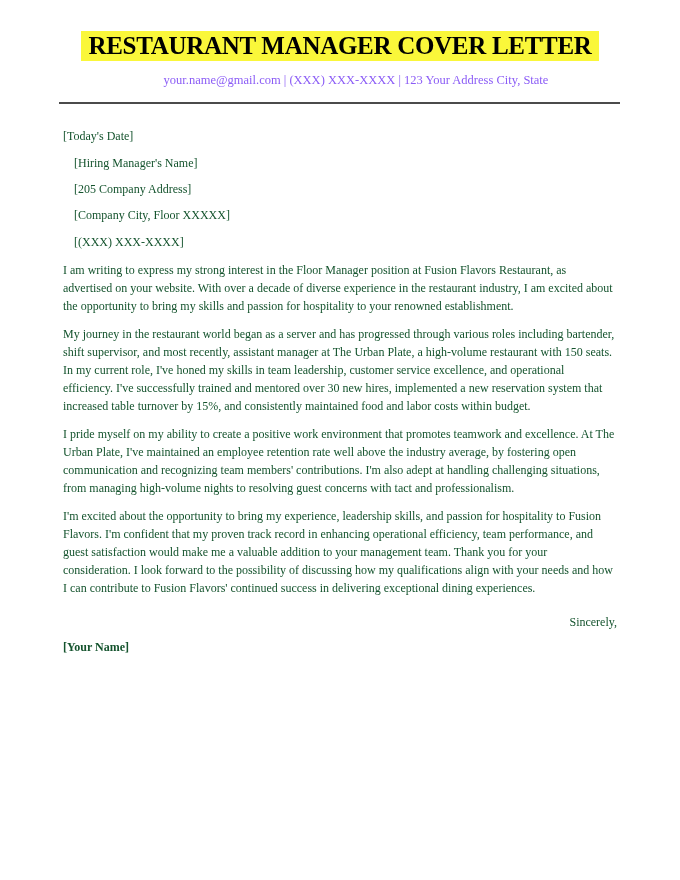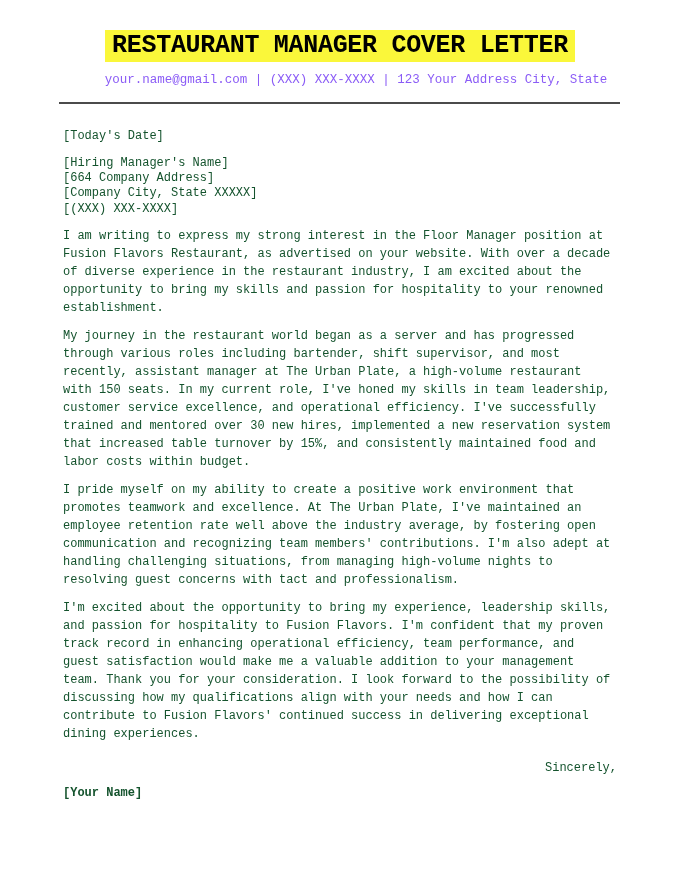--- a/index.html
+++ b/index.html
@@ -6,21 +6,21 @@
     margin: 0;
     padding: 0;
     width: 680px;
     height: 880px;
     background: #ffffff;
     overflow: hidden;
   }
   .page {
     width: 680px;
     height: 880px;
-    font-family: Liberation Mono, monospace;
+    font-family: Liberation Serif, serif;
     color: #000000;
     -webkit-font-smoothing: antialiased;
   }
   .header { text-align: center; padding-top: 29px; }
   .title {
     margin: 0;
     font-size: 25px;
     line-height: 34px;
     font-weight: bold;
     letter-spacing: -0.3px;
@@ -42,21 +42,21 @@
     border: none;
     border-top: 2.5px solid #4b4b4b;
   }
   .letter {
     margin: 0 63px;
     font-size: 12px;
     color: #14532d;
   }
   .date { margin: 25px 0 0; line-height: 15px; }
   .recipient { margin: 12px 0 0; }
-  .recipient p { margin: 0; line-height: 15.2px; }
+  .recipient p { margin: 11px; line-height: 15.2px; }
   .salutation { margin: 10px 0 0; line-height: 15px; }
   .para { margin: 10px 0 0; line-height: 18px; }
   .closing { margin: 16px 0 0; line-height: 18px; text-align: right; }
   .signature { margin: 7px 0 0; line-height: 18px; font-weight: bold; }
 </style>
 </head>
 <body>
 
 <div class="page">
 
@@ -65,22 +65,22 @@
     <p class="contact">your.name@gmail.com | (XXX) XXX-XXXX | 123 Your Address City, State</p>
     <hr class="rule">
   </header>
 
   <main class="letter">
 
     <p class="date">[Today's Date]</p>
 
     <div class="recipient">
       <p>[Hiring Manager's Name]</p>
-      <p>[664 Company Address]</p>
-      <p>[Company City, State XXXXX]</p>
+      <p>[205 Company Address]</p>
+      <p>[Company City, Floor XXXXX]</p>
       <p>[(XXX) XXX-XXXX]</p>
     </div>
 
 
     <p class="para">I am writing to express my strong interest in the Floor Manager position at Fusion Flavors Restaurant, as advertised on your website. With over a decade of diverse experience in the restaurant industry, I am excited about the opportunity to bring my skills and passion for hospitality to your renowned establishment.</p>
 
     <p class="para">My journey in the restaurant world began as a server and has progressed through various roles including bartender, shift supervisor, and most recently, assistant manager at The Urban Plate, a high-volume restaurant with 150 seats. In my current role, I've honed my skills in team leadership, customer service excellence, and operational efficiency. I've successfully trained and mentored over 30 new hires, implemented a new reservation system that increased table turnover by 15%, and consistently maintained food and labor costs within budget.</p>
 
     <p class="para">I pride myself on my ability to create a positive work environment that promotes teamwork and excellence. At The Urban Plate, I've maintained an employee retention rate well above the industry average, by fostering open communication and recognizing team members' contributions. I'm also adept at handling challenging situations, from managing high-volume nights to resolving guest concerns with tact and professionalism.</p>
 

